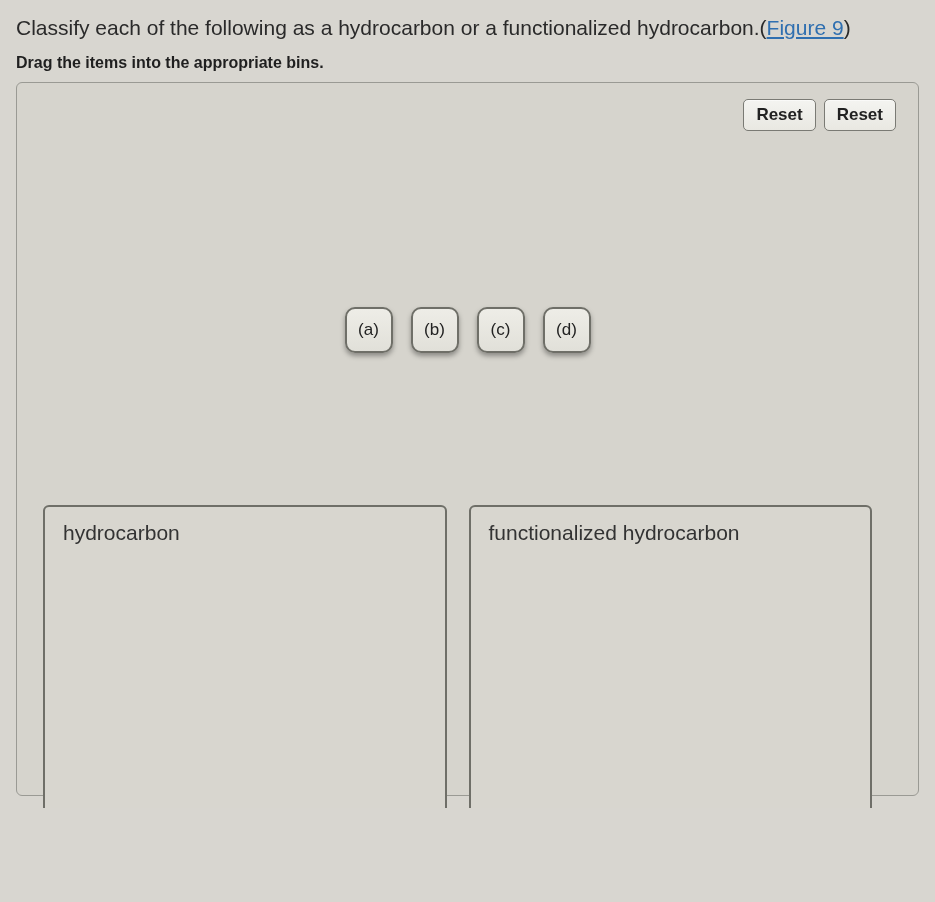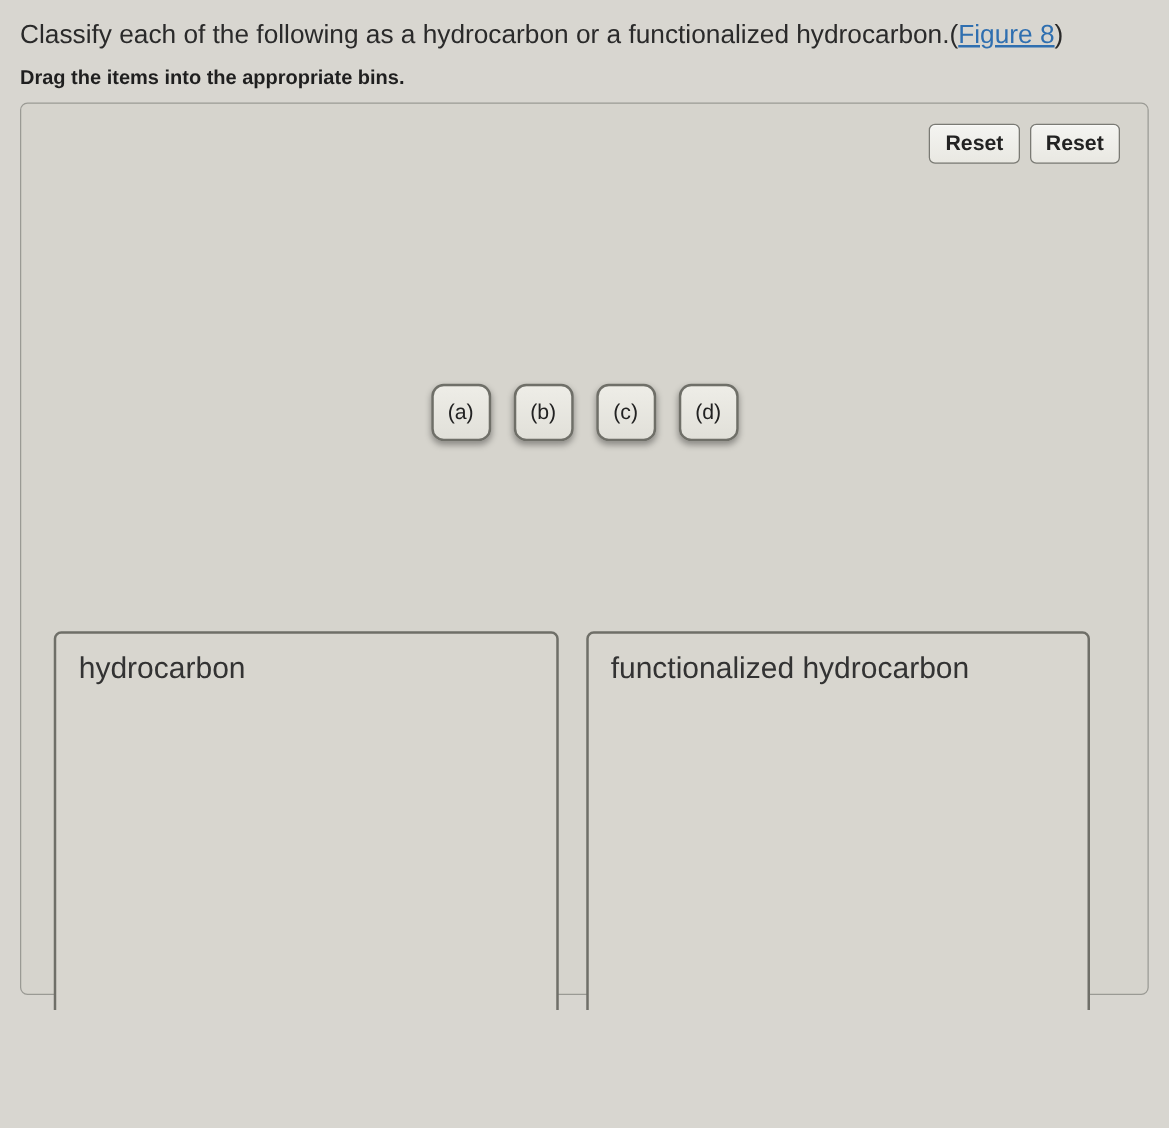--- a/index.html
+++ b/index.html
@@ -88,29 +88,29 @@
   .bin {
     flex: 1;
     height: 328px;
     border: 2px solid #6f6f68;
     border-radius: 6px;
     background: #d8d6cf;
     padding: 14px 18px;
     position: relative;
   }
   .bin-label {
-    font-size: 24px;
+    font-size: 21px;
     color: #333;
   }
 </style>
 </head>
 <body>
 
 <p class="question-line">
-  <span>Classify each of the following as a hydrocarbon or a functionalized hydrocarbon.(</span><a class="figure-link">Figure 8</a><span>)</span>
+  <span>Classify each of the following as a hydrocarbon or a functionalized hydrocarbon.(</span><a class="figure-link">Figure 9</a><span>)</span>
 </p>
 
 <p class="instruction">Drag the items into the appropriate bins.</p>
 
 <div class="activity-panel">
 
   <div class="toolbar">
     <button class="tool-btn">Reset</button>
     <button class="tool-btn">Reset</button>
   </div>

